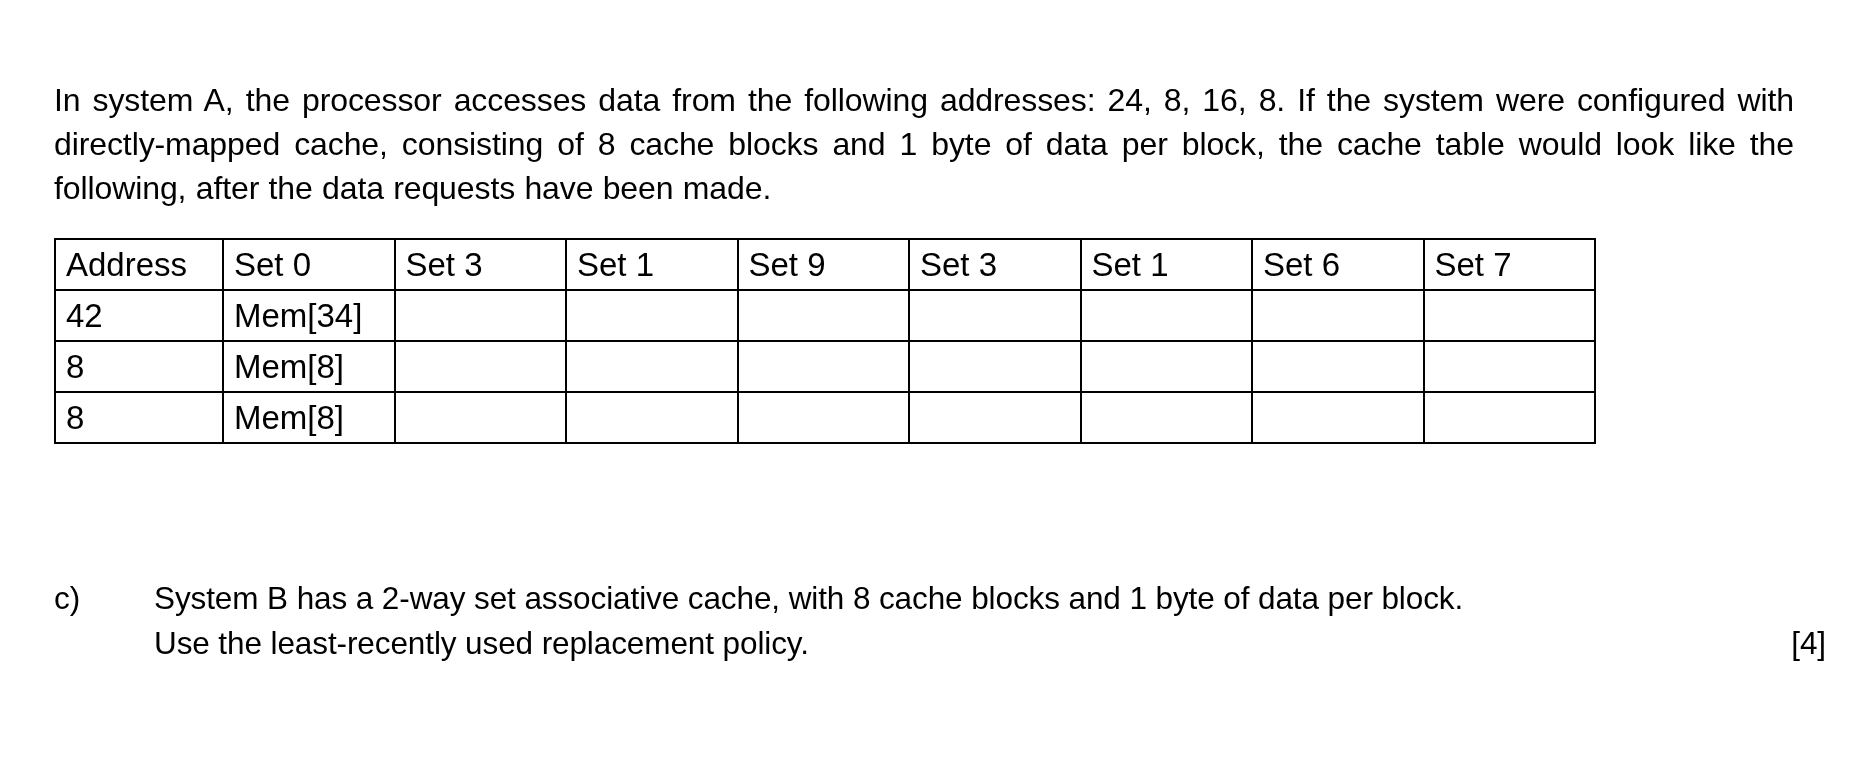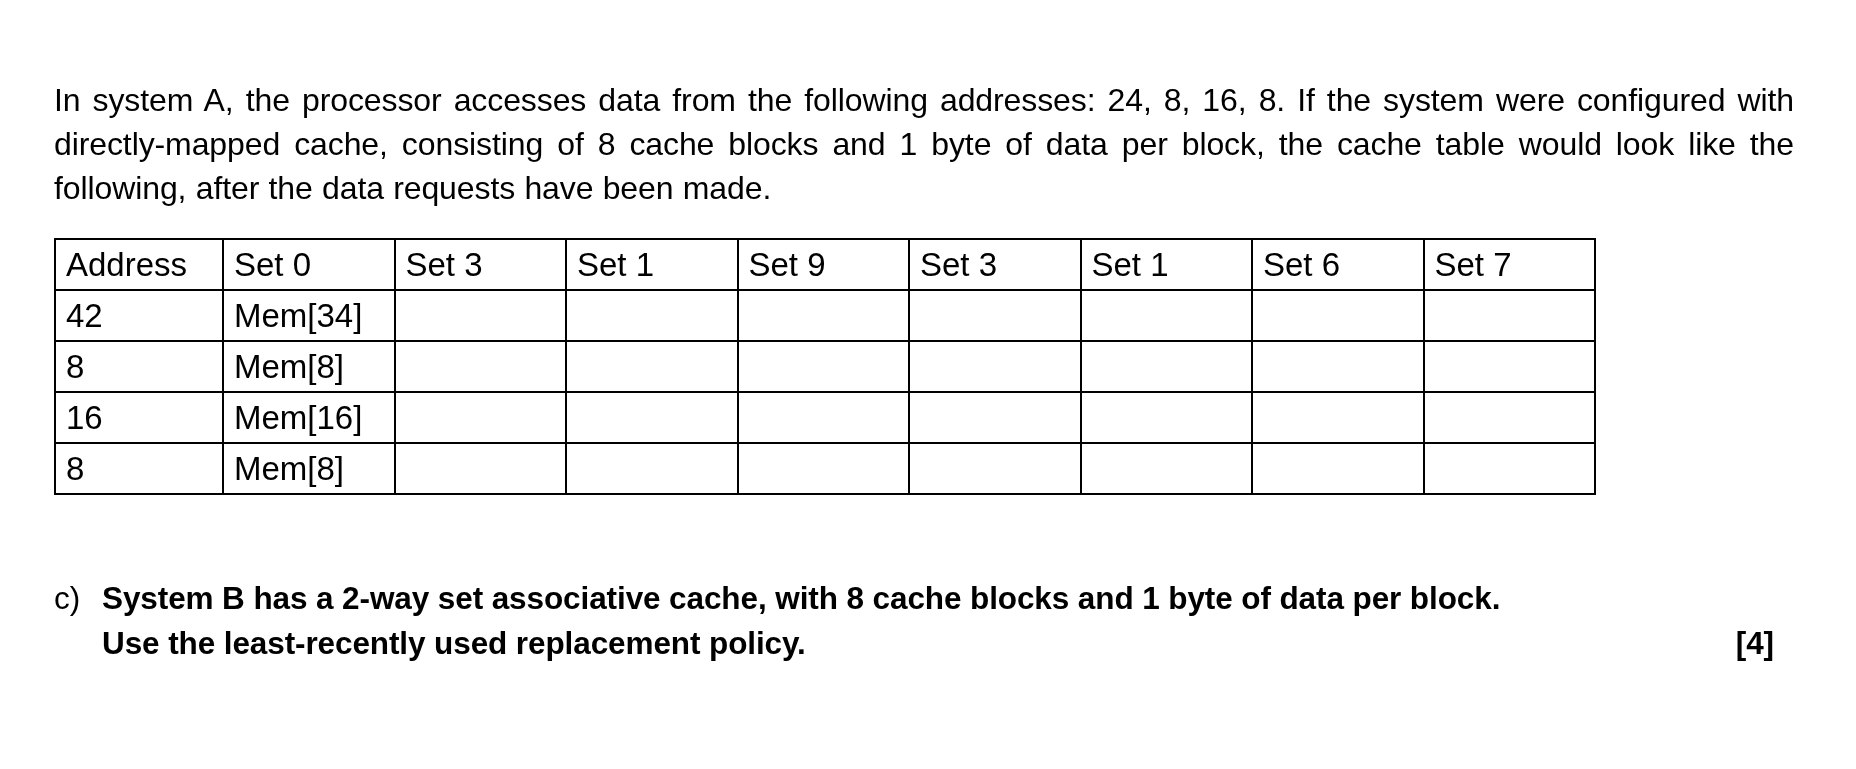--- a/index.html
+++ b/index.html
@@ -85,26 +85,25 @@
     line-height: 45px;
   }
   .part-c .marker {
     position: absolute;
     left: 0;
     top: 0;
     width: 58px;
     text-align: left;
   }
   .part-c .body {
-    margin-left: 48px;
+    margin-left: 100px;
     width: 1672px;
     text-align: justify;
     text-justify: inter-word;
     letter-spacing: -0.1px;
-    font-weight: bold;
   }
   .part-c .line-last {
     display: flex;
     justify-content: space-between;
     align-items: baseline;
     width: 1672px;
     gap: 8px;
   }
   .part-c .line-last .marks {
     white-space: nowrap;
@@ -162,31 +161,20 @@
           <td>Mem[8]</td>
           <td></td>
           <td></td>
           <td></td>
           <td></td>
           <td></td>
           <td></td>
           <td></td>
         </tr>
         <tr>
-          <td>16</td>
-          <td>Mem[16]</td>
-          <td></td>
-          <td></td>
-          <td></td>
-          <td></td>
-          <td></td>
-          <td></td>
-          <td></td>
-        </tr>
-        <tr>
           <td>8</td>
           <td>Mem[8]</td>
           <td></td>
           <td></td>
           <td></td>
           <td></td>
           <td></td>
           <td></td>
           <td></td>
         </tr>

